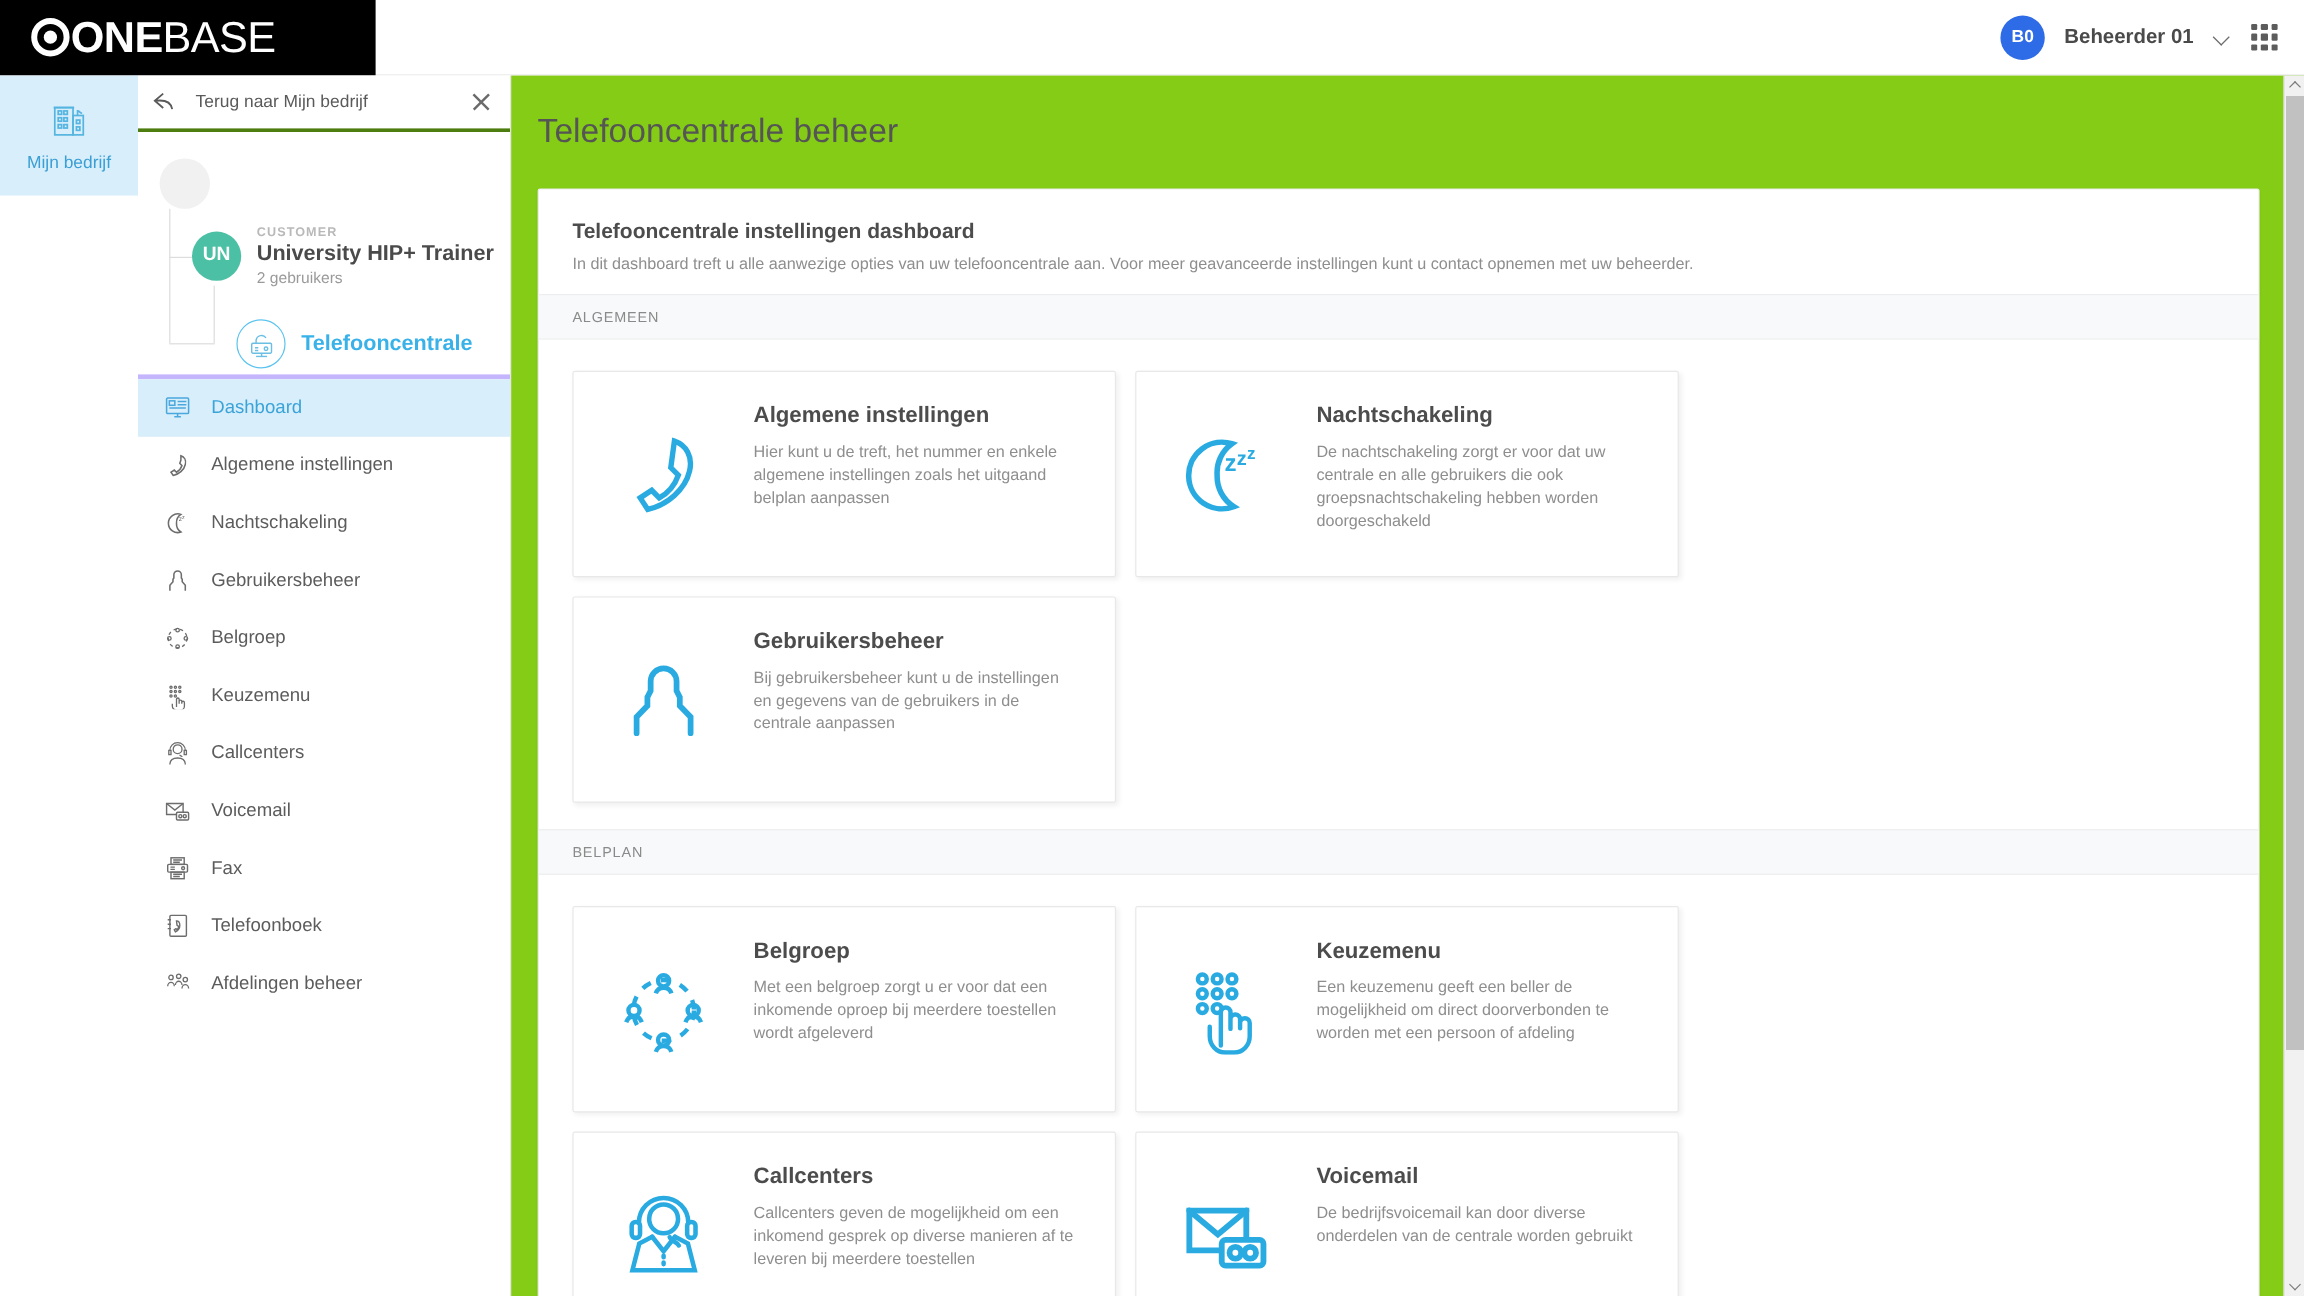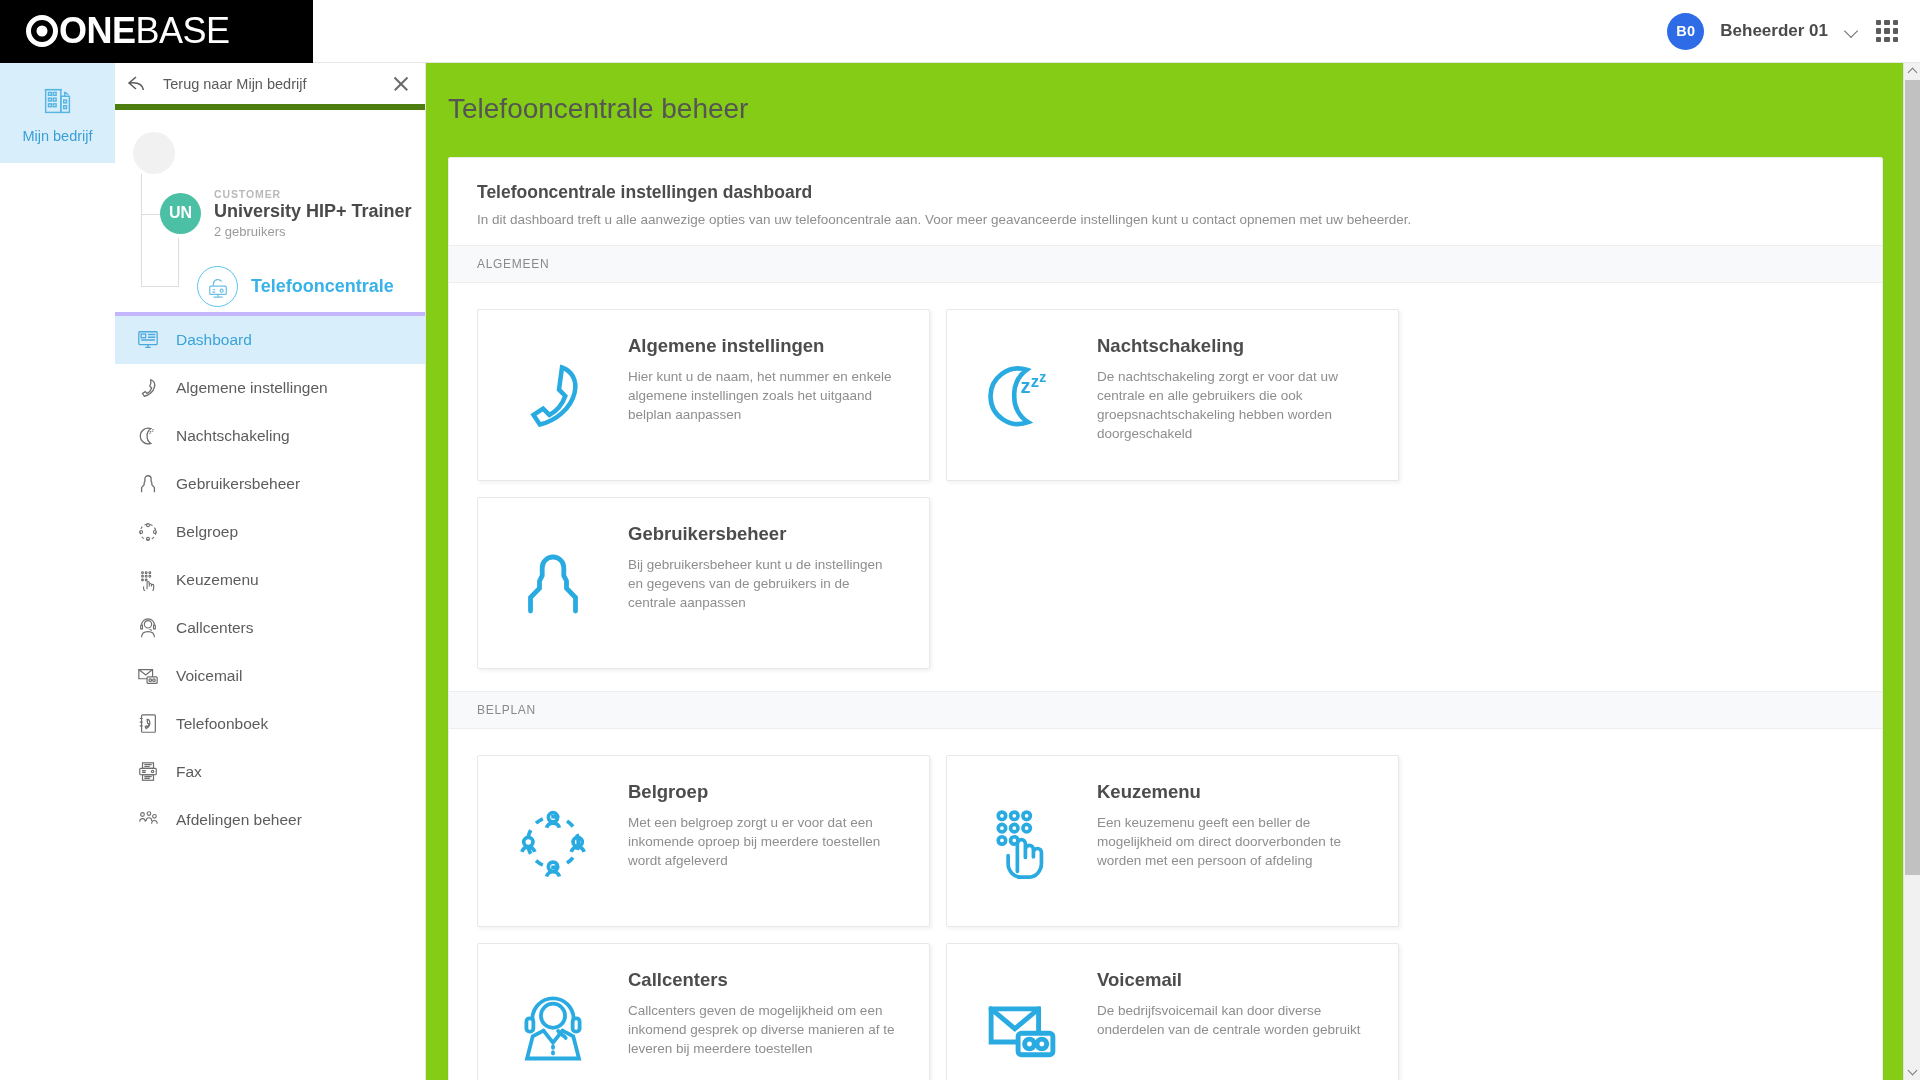--- a/index.html
+++ b/index.html
@@ -76,21 +76,21 @@
   }
   .rail-label { font-size: 14.5px; color: #3a9fd4; }
 
   
   .panel {
     position: absolute; top: 63px; left: 115px; width: 311px; height: 1017px;
     background: #ffffff; border-right: 1px solid #e4e4e4;
   }
   .panel-top {
     height: 47px; display: flex; align-items: center;
-    padding: 0 14px 0 12px; border-bottom: 6px solid #4d7c0f;
+    padding: 0 14px 0 12px; border-bottom: 3px solid #4d7c0f;
     background: #fff;
   }
   .back-label { font-size: 14.5px; color: #5a5a5a; margin-left: 12px; }
   .panel-close {
     margin-left: auto; width: 20px; height: 20px; position: relative; cursor: pointer;
   }
   .panel-close::before, .panel-close::after {
     content: ""; position: absolute; left: 1px; top: 9px;
     width: 18px; height: 1.6px; background: #6a6a6a;
   }
@@ -387,41 +387,41 @@
           <path d="M2 5l7.5 6L17 5"></path>
         <rect x="11" y="13" width="11" height="7" rx="1" fill="#fff"></rect>
         <circle cx="14.5" cy="16.5" r="1.4"></circle>
           <circle cx="18.5" cy="16.5" r="1.4"></circle>
       </svg>
       <span class="nav-label">Voicemail</span>
     </div>
 
     <div class="nav-item">
       <svg class="nav-ico" viewBox="0 0 24 24" fill="none" stroke="#6d6d6d" stroke-width="1.3">
-        <rect x="5" y="2" width="15" height="19" rx="1"></rect>
-          <path d="M3 6h3M3 10h3M3 14h3"></path>
-        <path d="M11 7c2 0 3 2 3 4 0 3-2 5-4 6l-1-2 1.5-1 1 1c1-1 1.5-2 1.5-3l-1.5-1L11 7z"></path>
-      </svg>
-      <span class="nav-label">Telefoonboek</span>
-    </div>
-
-    <div class="nav-item">
-      <svg class="nav-ico" viewBox="0 0 24 24" fill="none" stroke="#6d6d6d" stroke-width="1.3">
         <rect x="6" y="2" width="12" height="6"></rect>
           <path d="M8 4h8M8 6h6"></path>
         <rect x="3" y="8" width="18" height="7" rx="1"></rect>
         <path d="M5.5 10.5h4M5.5 12.5h4"></path>
           <circle cx="17" cy="11.5" r="1.3"></circle>
         <rect x="6" y="15" width="12" height="6"></rect>
           <path d="M8 17h8M8 19h6"></path>
       </svg>
       <span class="nav-label">Fax</span>
     </div>
 
     <div class="nav-item">
+      <svg class="nav-ico" viewBox="0 0 24 24" fill="none" stroke="#6d6d6d" stroke-width="1.3">
+        <rect x="5" y="2" width="15" height="19" rx="1"></rect>
+          <path d="M3 6h3M3 10h3M3 14h3"></path>
+        <path d="M11 7c2 0 3 2 3 4 0 3-2 5-4 6l-1-2 1.5-1 1 1c1-1 1.5-2 1.5-3l-1.5-1L11 7z"></path>
+      </svg>
+      <span class="nav-label">Telefoonboek</span>
+    </div>
+
+    <div class="nav-item">
       <svg class="nav-ico" viewBox="0 0 24 24" fill="none" stroke="#6d6d6d" stroke-width="1.2">
         <circle cx="6" cy="6" r="2"></circle>
           <circle cx="13" cy="5" r="2"></circle>
           <circle cx="19" cy="8" r="2"></circle>
         <path d="M3 14c0-2 1.5-3.5 3-3.5S9 12 9 14M10 13c0-2 1.5-3.5 3-3.5S16 11 16 13M16 16c0-2 1.5-3.5 3-3.5S22 14 22 16"></path>
       </svg>
       <span class="nav-label">Afdelingen beheer</span>
     </div>
   </div>
 </div>
@@ -439,21 +439,21 @@
     <div class="tile-grid">
 
       <div class="tile">
         <div class="tile-ico">
           <svg width="72" height="72" viewBox="0 0 24 24" fill="none" stroke="#29abe2" stroke-width="1.5" stroke-linecap="round">
             <path d="M15 2.5c3.2 1.1 5.2 4.2 4.2 8.4-1.2 5.2-6.3 9.4-11.6 10.6l-2.1-3.2 3.2-2.1 2.1 2.1c2.1-1.1 4.2-3.2 5.3-6.3l-2.1-2.1 1-7.4z"></path>
           </svg>
         </div>
         <div class="tile-body">
           <div class="tile-title">Algemene instellingen</div>
-          <div class="tile-desc">Hier kunt u de naam, het nummer en enkele algemene instellingen zoals het uitgaand belplan aanpassen</div>
+          <div class="tile-desc">Hier kunt u de treft, het nummer en enkele algemene instellingen zoals het uitgaand belplan aanpassen</div>
         </div>
       </div>
 
       <div class="tile">
         <div class="tile-ico">
           <svg width="74" height="74" viewBox="0 0 24 24" fill="none" stroke="#29abe2" stroke-width="1.5" stroke-linecap="round">
             <path d="M13.5 3.5a9 9 0 10.5 17 9.6 9.6 0 01-4.5-8.5 9.6 9.6 0 014-8.5z"></path>
             <text x="11.5" y="11" font-size="6.5" fill="#29abe2" stroke="none" font-weight="bold" font-family="Liberation Sans">z</text>
             <text x="14.8" y="9.2" font-size="5.4" fill="#29abe2" stroke="none" font-weight="bold" font-family="Liberation Sans">z</text>
             <text x="17.6" y="7.6" font-size="4.6" fill="#29abe2" stroke="none" font-weight="bold" font-family="Liberation Sans">z</text>

